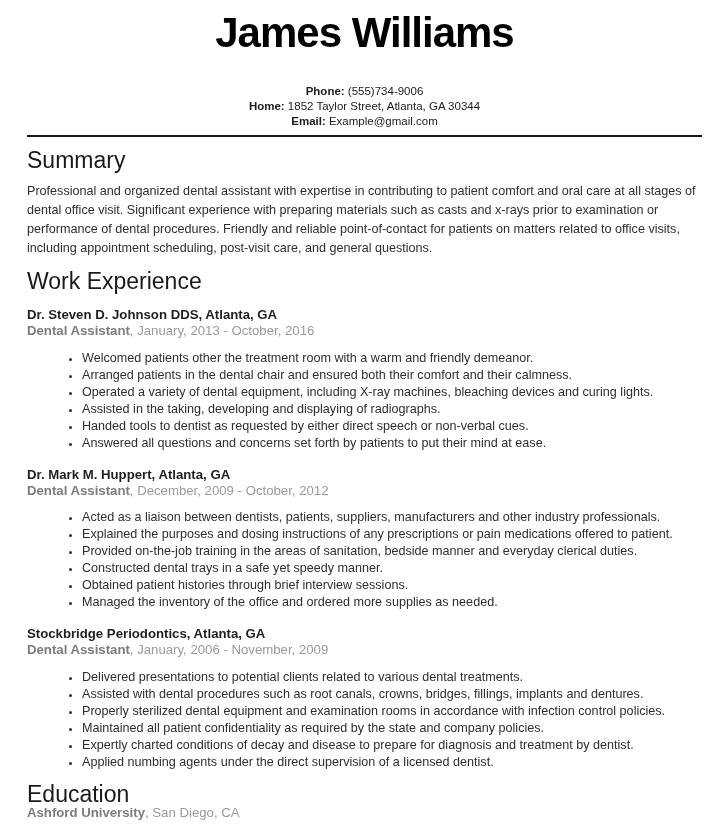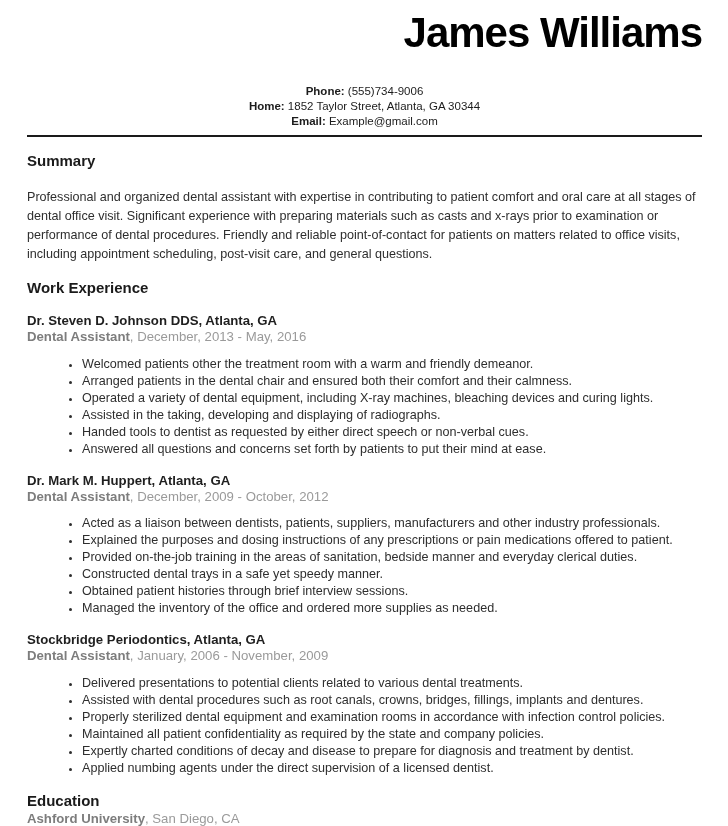--- a/index.html
+++ b/index.html
@@ -13,21 +13,21 @@
     width: 728px;
     height: 826px;
     margin: 0 auto;
     background: #ffffff;
     padding: 8px 26px 0 27px;
     overflow: hidden;
   }
   
   .resume-name {
     margin: 0;
-    text-align: right;
+    text-align: center;
     font-size: 42px;
     line-height: 50px;
     font-weight: 700;
     letter-spacing: -1px;
     color: #000000;
   }
   .contact-block {
     margin-top: 26px;
     text-align: center;
     font-size: 11.5px;
@@ -35,28 +35,28 @@
     color: #1c1c1c;
   }
   .contact-line .c-label { font-weight: 700; }
   .header-divider {
     border: none;
     border-top: 2px solid #1a1a1a;
     margin: 6px 0 0 0;
   }
   
   .section-heading {
-    font-size: 15px;
+    font-size: 23px;
     line-height: 21px;
-    font-weight: 700;
+    font-weight: 400;
     color: #1a1a1a;
     margin: 13px 0 0 0;
   }
   .summary-text {
-    margin: 17px 0 0 0;
+    margin: 11px 0 0 0;
     font-size: 12.6px;
     line-height: 19px;
     color: #2e2e2e;
   }
   
   .job { margin-top: 15px; }
   .job-employer {
     font-size: 13.2px;
     line-height: 16px;
     font-weight: 700;
@@ -115,21 +115,21 @@
   <section>
     <h2 class="section-heading">Summary</h2>
     <p class="summary-text">Professional and organized dental assistant with expertise in contributing to patient comfort and oral care at all stages of dental office visit. Significant experience with preparing materials such as casts and x-rays prior to examination or performance of dental procedures. Friendly and reliable point-of-contact for patients on matters related to office visits, including appointment scheduling, post-visit care, and general questions.</p>
   </section>
 
   <section>
     <h2 class="section-heading">Work Experience</h2>
 
     <div class="job">
       <div class="job-employer">Dr. Steven D. Johnson DDS, Atlanta, GA</div>
-      <div class="job-subtitle"><span class="job-title">Dental Assistant</span><span>, December, 2013 - May, 2016</span></div>
+      <div class="job-subtitle"><span class="job-title">Dental Assistant</span><span>, January, 2013 - October, 2016</span></div>
       <ul class="bullet-list">
         <li>Welcomed patients other the treatment room with a warm and friendly demeanor.</li>
         <li>Arranged patients in the dental chair and ensured both their comfort and their calmness.</li>
         <li>Operated a variety of dental equipment, including X-ray machines, bleaching devices and curing lights.</li>
         <li>Assisted in the taking, developing and displaying of radiographs.</li>
         <li>Handed tools to dentist as requested by either direct speech or non-verbal cues.</li>
         <li>Answered all questions and concerns set forth by patients to put their mind at ease.</li>
       </ul>
     </div>
 

